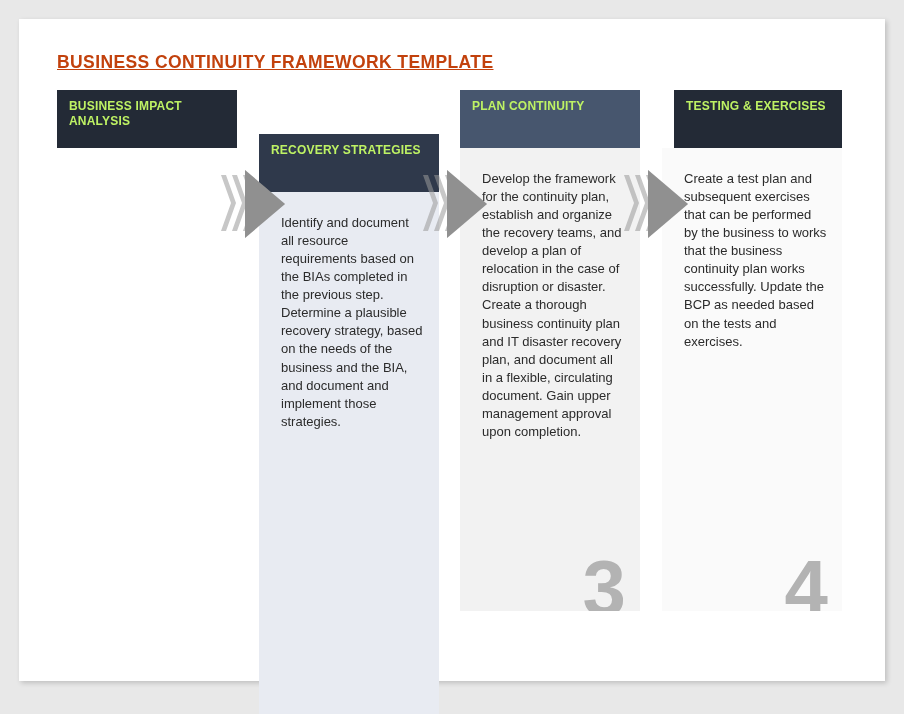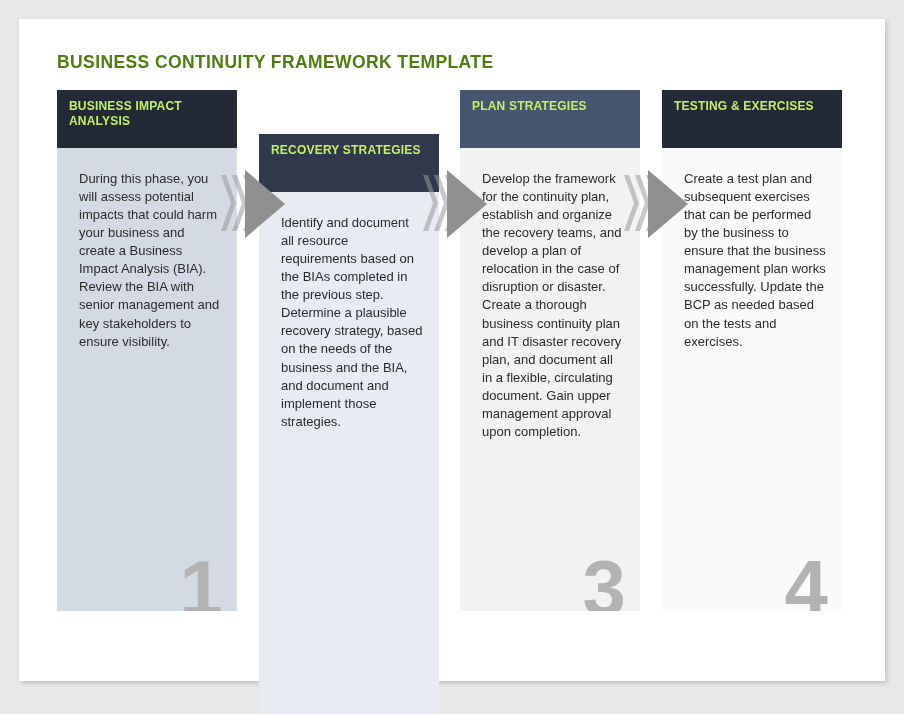--- a/index.html
+++ b/index.html
@@ -104,52 +104,48 @@
   }
   .connector.a1 { left: 196px; }
   .connector.a2 { left: 398px; }
   .connector.a3 { left: 599px; }
 </style>
 </head>
 <body style="background: rgb(232, 232, 232);">
 
 <div class="page-card" style="background: rgb(255, 255, 255);">
 
-  <div class="diagram-title" style="color: #4d7c0f;">BUSINESS CONTINUITY FRAMEWORK TEMPLATE</div>
+  <div class="diagram-title" style="color: #c2410c; text-decoration: underline;">BUSINESS CONTINUITY FRAMEWORK TEMPLATE</div>
 
   <div class="columns-wrap">
 
     <div class="phase-col c1">
       <div class="phase-header" style="background: rgb(35, 42, 54);">BUSINESS IMPACT ANALYSIS</div>
-      <div class="phase-body" style="height: 463px; background: rgb(212, 218, 228);">
-        <span class="body-text">During this phase, you will assess potential impacts that could harm your business and create a Business Impact Analysis (BIA). Review the BIA with senior management and key stakeholders to ensure visibility.</span>
-        <span class="step-number" style="color: rgb(179, 179, 179);">1</span>
-      </div>
     </div>
 
     <div class="phase-col c2">
       <div class="phase-header" style="background: rgb(47, 57, 75); margin-top: 44px;">RECOVERY STRATEGIES</div>
       <div class="phase-body" style="height: 589px; background: rgb(232, 235, 242);">
         <span class="body-text">Identify and document all resource requirements based on the BIAs completed in the previous step. Determine a plausible recovery strategy, based on the needs of the business and the BIA, and document and implement those strategies.</span>
         <span class="step-number" style="color: rgb(179, 179, 179);">2</span>
       </div>
     </div>
 
     <div class="phase-col c3">
-      <div class="phase-header" style="background: rgb(71, 86, 110);">PLAN STRATEGIES</div>
+      <div class="phase-header" style="background: rgb(71, 86, 110);">PLAN CONTINUITY</div>
       <div class="phase-body" style="height: 463px; background: rgb(242, 242, 242);">
         <span class="body-text">Develop the framework for the continuity plan, establish and organize the recovery teams, and develop a plan of relocation in the case of disruption or disaster. Create a thorough business continuity plan and IT disaster recovery plan, and document all in a flexible, circulating document. Gain upper management approval upon completion.</span>
         <span class="step-number" style="color: rgb(179, 179, 179);">3</span>
       </div>
     </div>
 
     <div class="phase-col c4">
-      <div class="phase-header" style="background: rgb(35, 42, 54);">TESTING &amp; EXERCISES</div>
+      <div class="phase-header" style="background: rgb(35, 42, 54); margin-left: 12px;">TESTING &amp; EXERCISES</div>
       <div class="phase-body" style="height: 463px; background: rgb(250, 250, 250);">
-        <span class="body-text">Create a test plan and subsequent exercises that can be performed by the business to ensure that the business management plan works successfully. Update the BCP as needed based on the tests and exercises.</span>
+        <span class="body-text">Create a test plan and subsequent exercises that can be performed by the business to works that the business continuity plan works successfully. Update the BCP as needed based on the tests and exercises.</span>
         <span class="step-number" style="color: rgb(179, 179, 179);">4</span>
       </div>
     </div>
 
     <div class="connector a1">
       <svg width="74" height="78" viewBox="0 0 74 78">
         <g opacity="0.55">
           <path d="M6 10 L16 38 L6 66 L11 66 L21 38 L11 10 Z" fill="#9a9a9a"></path>
           <path d="M17 10 L27 38 L17 66 L22 66 L32 38 L22 10 Z" fill="#9a9a9a"></path>
           <path d="M28 10 L38 38 L28 66 L33 66 L43 38 L33 10 Z" fill="#9a9a9a"></path>

